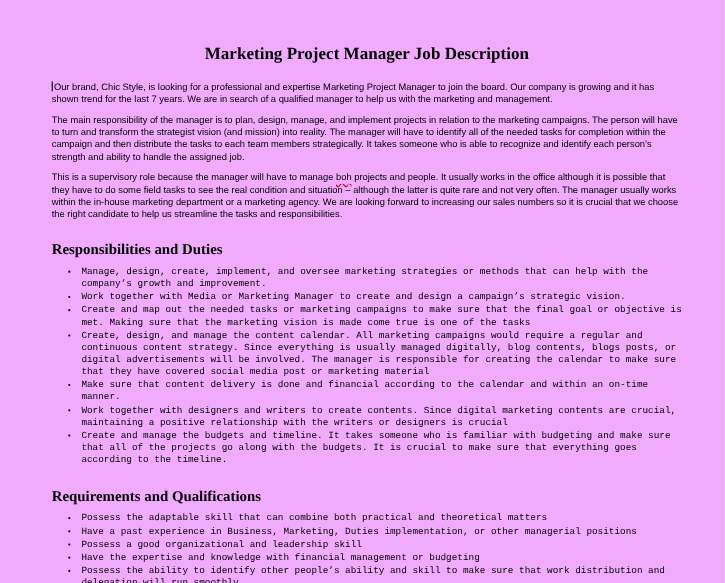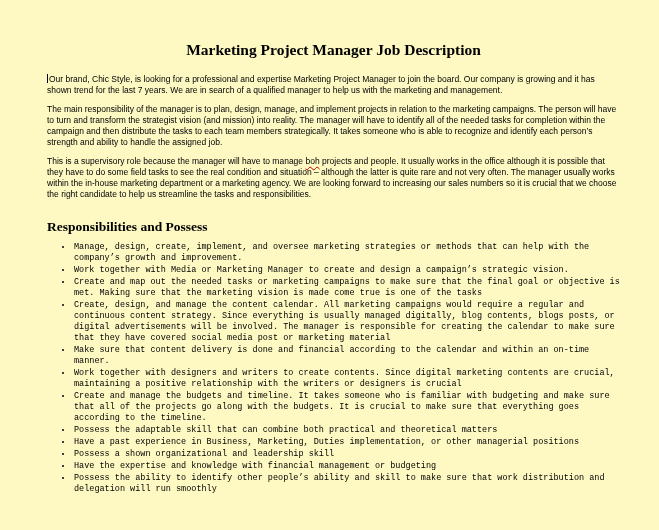--- a/index.html
+++ b/index.html
@@ -10,21 +10,21 @@
   body {
     width: 659px;
     height: 530px;
     overflow: hidden;
   }
   .page {
     box-sizing: border-box;
     width: 659px;
     height: 530px;
     padding: 41px 39px 0 47px;
-    background: #fef9c3;
+    background: #f0abfc;
     color: #000000;
     font-family: "Liberation Sans", sans-serif;
     font-size: 8.5px;
     line-height: 11px;
     -webkit-font-smoothing: antialiased;
   }
   h1.doc-title {
     font-family: "Liberation Serif", serif;
     font-size: 15.5px;
     line-height: 18px;
@@ -83,36 +83,37 @@
 
   <h1 class="doc-title">Marketing Project Manager Job Description</h1>
 
   <p class="body-para"><span class="cursor"></span><span>Our brand, Chic Style, is looking for a professional and expertise Marketing Project Manager to join the board. Our company is growing and it has shown trend for the last 7 years. We are in search of a qualified manager to help us with the marketing and management.</span></p>
 
   <p class="body-para">The main responsibility of the manager is to plan, design, manage, and implement projects in relation to the marketing campaigns. The person will have to turn and transform the strategist vision (and mission) into reality. The manager will have to identify all of the needed tasks for completion within the campaign and then distribute the tasks to each team members strategically. It takes someone who is able to recognize and identify each person’s strength and ability to handle the assigned job.</p>
 
   <p class="body-para"><span>This is a supervisory role because the manager will have to manage </span><span class="misspelled">boh</span><span> projects and people. It usually works in the office although it is possible that they have to do some field tasks to see the real condition and situation – although the latter is quite rare and not very often. The manager usually works within the in-house marketing department or a marketing agency. We are looking forward to increasing our sales numbers so it is crucial that we choose the right candidate to help us streamline the tasks and responsibilities.</span></p>
 
   <section>
-    <h2 class="section-heading">Responsibilities and Possess</h2>
+    <h2 class="section-heading">Responsibilities and Duties</h2>
     <ul class="bullet-list">
         <li>Manage, design, create, implement, and oversee marketing strategies or methods that can help with the company’s growth and improvement.</li>
         <li>Work together with Media or Marketing Manager to create and design a campaign’s strategic vision.</li>
         <li>Create and map out the needed tasks or marketing campaigns to make sure that the final goal or objective is met. Making sure that the marketing vision is made come true is one of the tasks</li>
         <li>Create, design, and manage the content calendar. All marketing campaigns would require a regular and continuous content strategy. Since everything is usually managed digitally, blog contents, blogs posts, or digital advertisements will be involved. The manager is responsible for creating the calendar to make sure that they have covered social media post or marketing material</li>
         <li>Make sure that content delivery is done and financial according to the calendar and within an on-time manner.</li>
         <li>Work together with designers and writers to create contents. Since digital marketing contents are crucial, maintaining a positive relationship with the writers or designers is crucial</li>
         <li>Create and manage the budgets and timeline. It takes someone who is familiar with budgeting and make sure that all of the projects go along with the budgets. It is crucial to make sure that everything goes according to the timeline.</li>
       </ul>
   </section>
 
   <section>
+    <h2 class="section-heading">Requirements and Qualifications</h2>
     <ul class="bullet-list">
         <li>Possess the adaptable skill that can combine both practical and theoretical matters</li>
         <li>Have a past experience in Business, Marketing, Duties implementation, or other managerial positions</li>
-        <li>Possess a shown organizational and leadership skill</li>
+        <li>Possess a good organizational and leadership skill</li>
         <li>Have the expertise and knowledge with financial management or budgeting</li>
         <li>Possess the ability to identify other people’s ability and skill to make sure that work distribution and delegation will run smoothly</li>
       </ul>
   </section>
 
 
 </div>
 
 </body></html>

